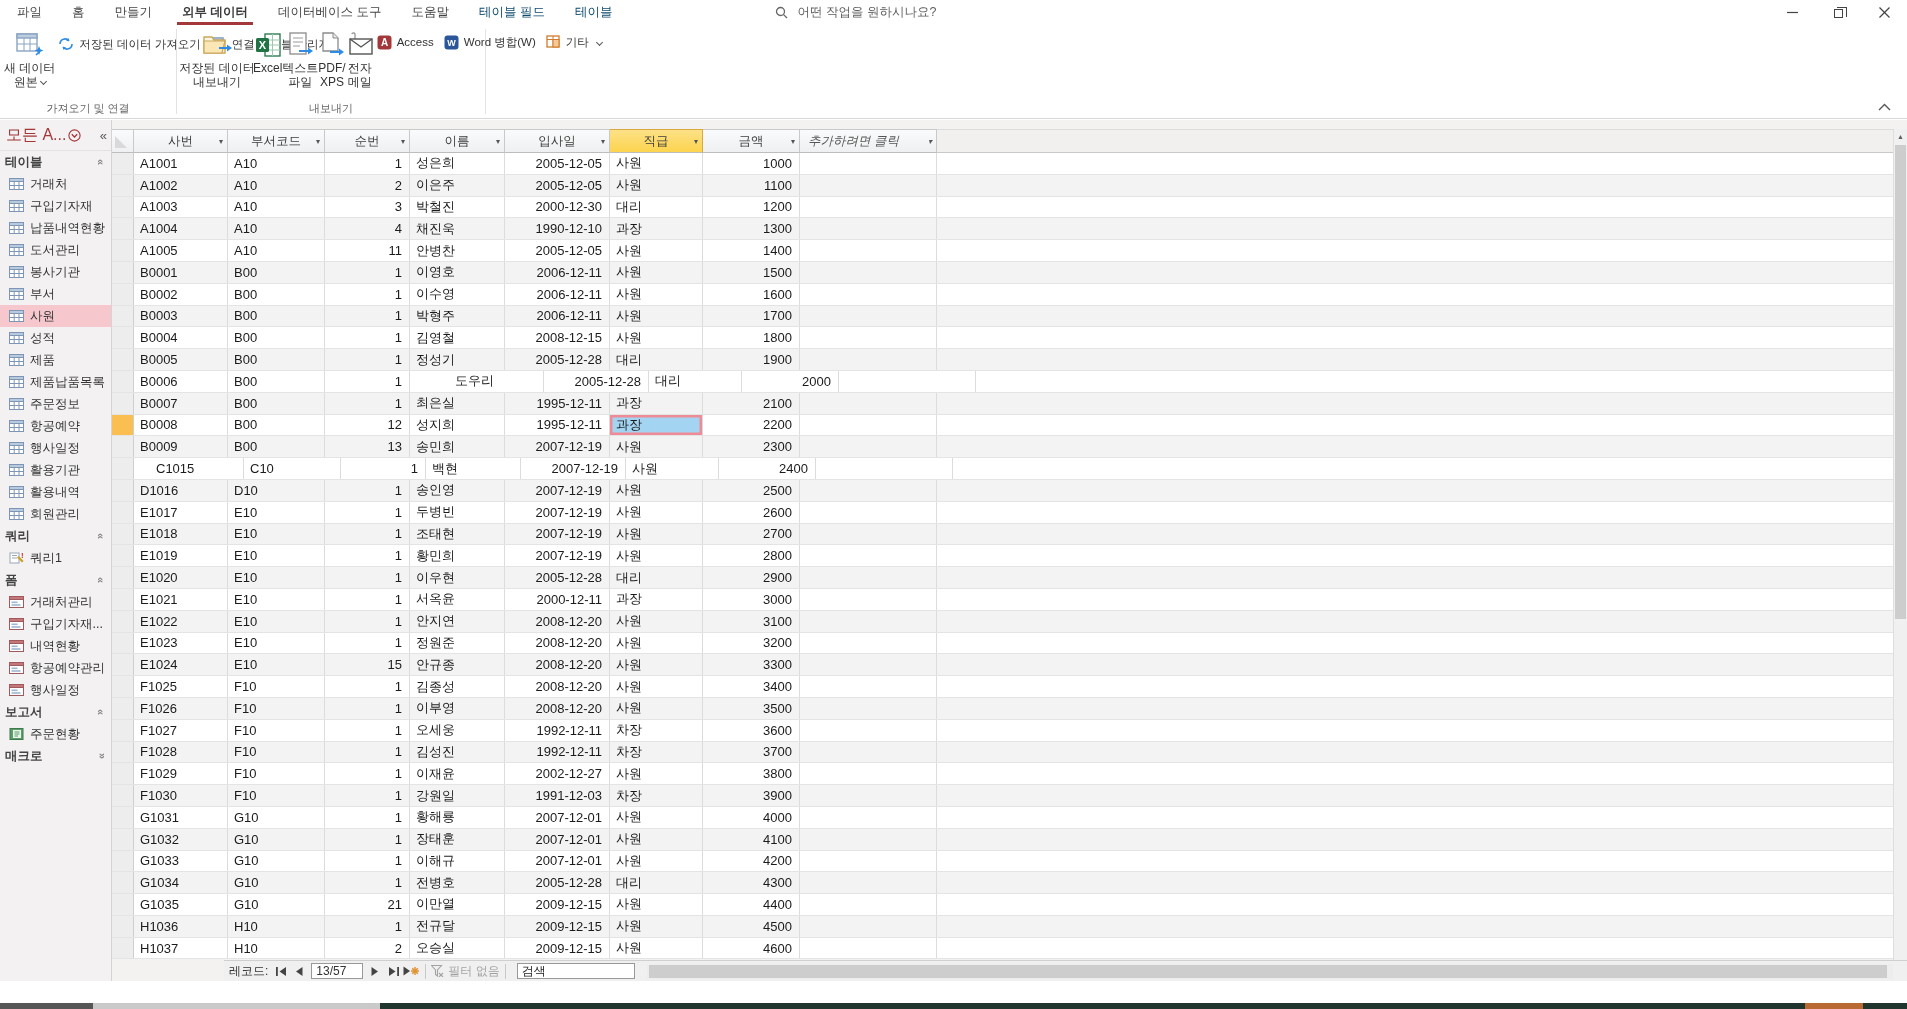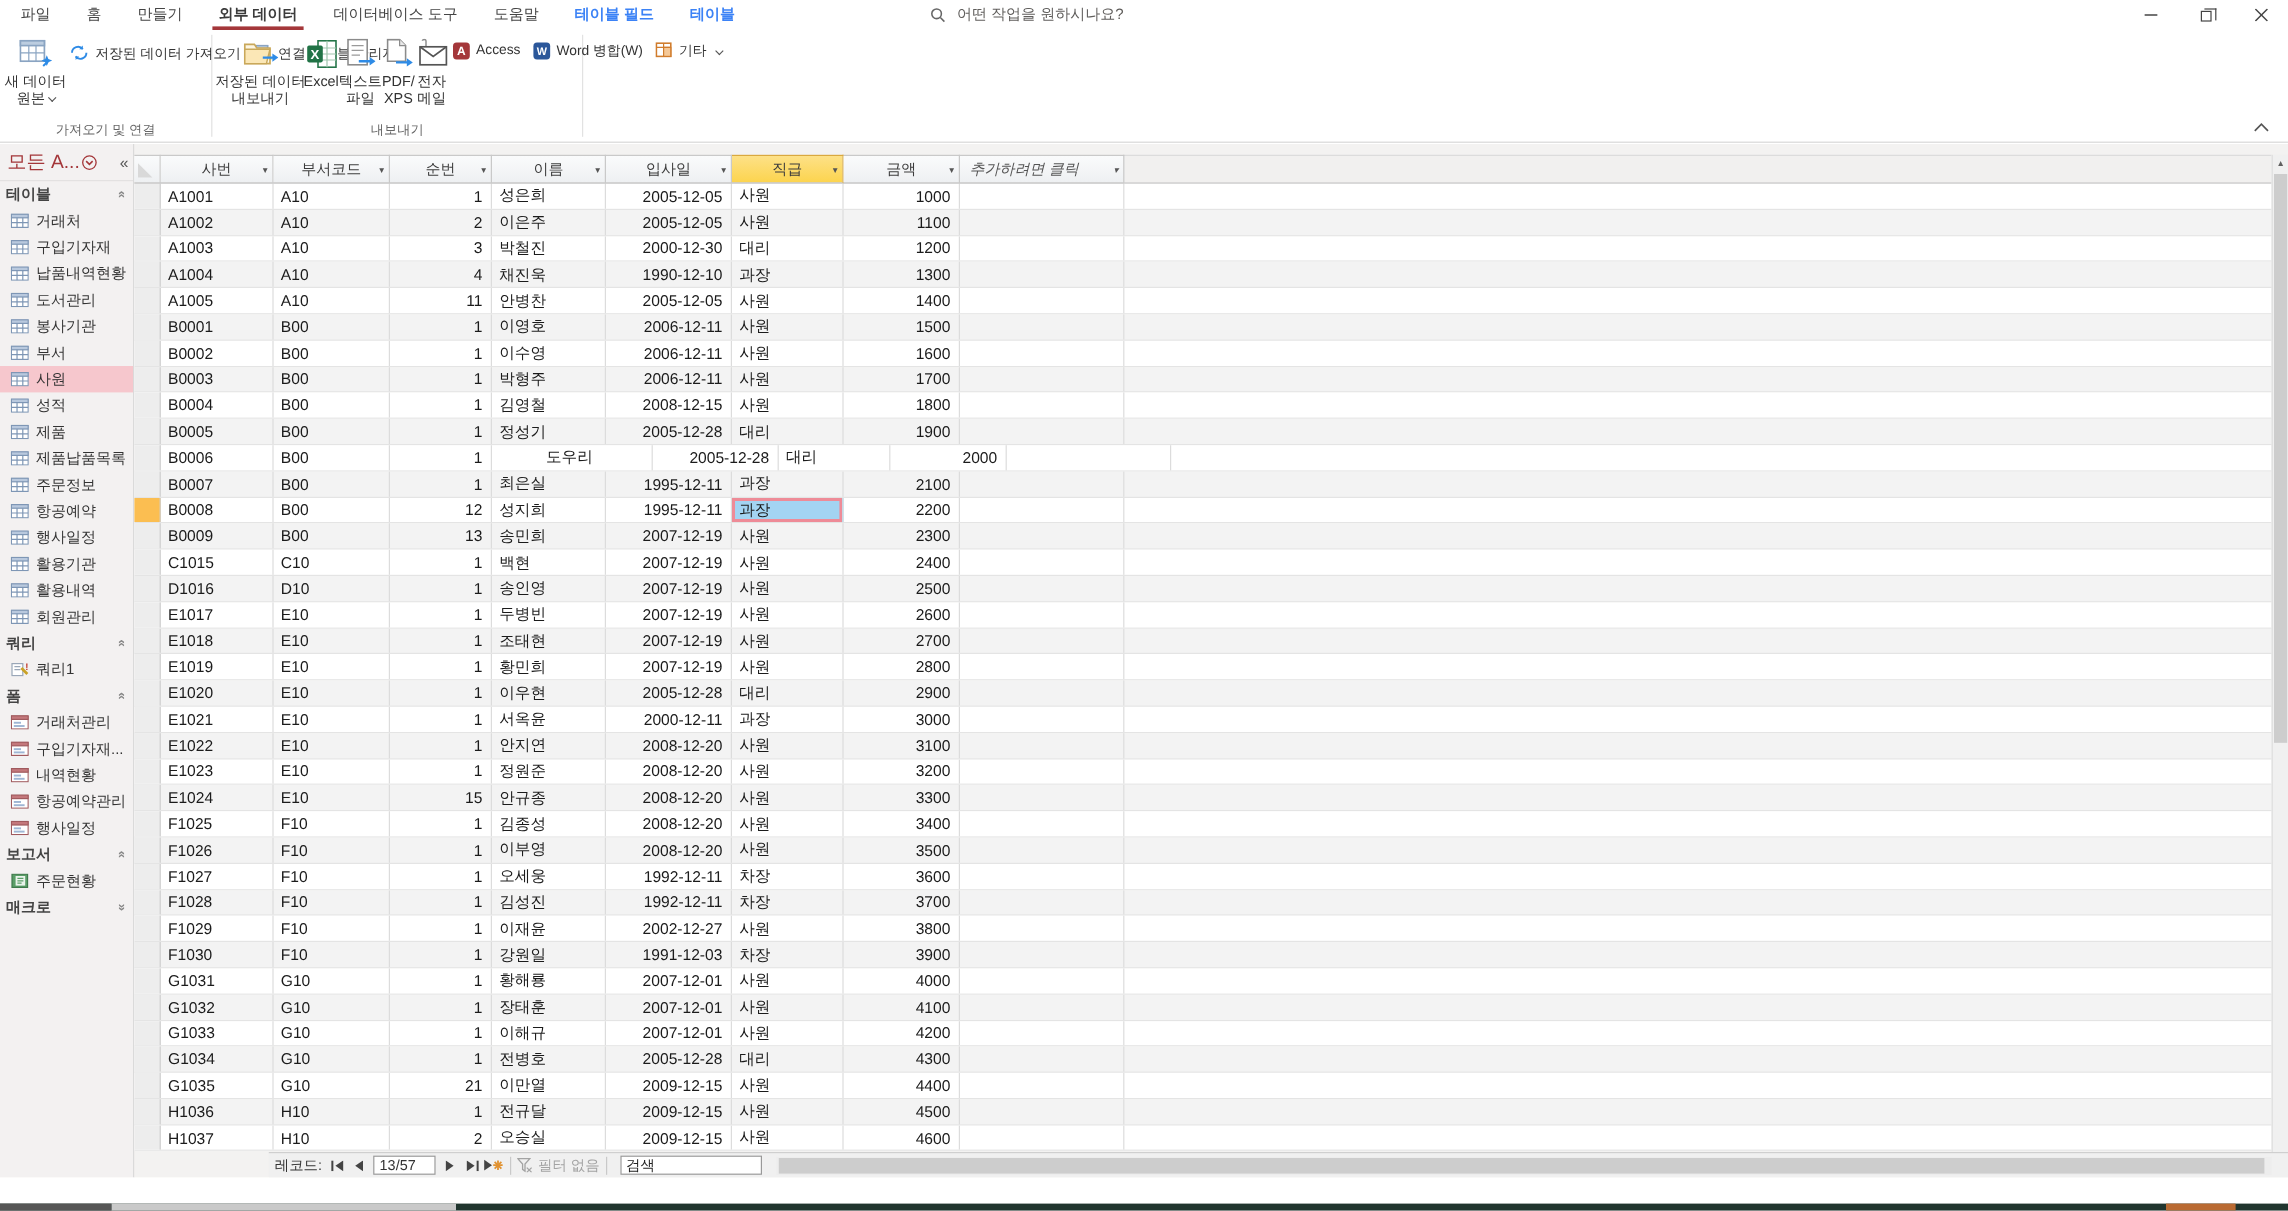--- a/index.html
+++ b/index.html
@@ -8,21 +8,21 @@
     position:relative; width:1907px; height:1009px; overflow:hidden;
     background:#fff; font-family:"Liberation Sans", sans-serif; color:#333;
     -webkit-font-smoothing:antialiased;
   }
   
   .titlebar { position:absolute; top:0; left:0; right:0; height:25px; background:#ffffff; display:flex; align-items:stretch; }
   .tabs { display:flex; align-items:stretch; padding-left:2px; }
   .tab { padding:0 15px; font-size:12.5px; display:flex; align-items:center; color:#444; cursor:default; position:relative; white-space:nowrap; }
   .tab.active { color:#3b3b3b; font-weight:bold; }
   .tab.active::after { content:""; position:absolute; left:10px; right:10px; bottom:0; height:3px; background:#A4373A; }
-  .tab.contextual { color:#3b82f6;font-weight:bold; }
+  .tab.contextual { color:#0c4a6e; }
   .tellme { display:flex; align-items:center; margin-left:148px; font-size:12.5px; color:#605e5c; gap:9px; }
   .wincontrols { margin-left:auto; display:flex; }
   .winbtn { width:46px; height:25px; display:flex; align-items:center; justify-content:center; color:#444; font-size:13px; }
   .restore-glyph { width:9px; height:9px; border:1px solid #444; position:relative; background:#fff; margin-top:2px; }
   .restore-glyph::before { content:""; position:absolute; left:2px; top:-3px; width:9px; height:9px; border:1px solid #444; border-left:none; border-bottom:none; }
   
   .ribbon { position:absolute; top:25px; left:0; right:0; height:94px; background:#fff; border-bottom:1px solid #d8d8d8; display:flex; }
   .rgroup { position:relative; display:flex; align-items:flex-start; padding:3px 4px 16px 4px; }
   .rgroup-label { position:absolute; bottom:2px; left:0; right:0; text-align:center; font-size:11px; color:#666; white-space:nowrap; }
   .rsep { width:1px; background:#e2e2e2; margin:4px 0; }
@@ -775,21 +775,21 @@
               <div class="cell ar" style="width: 85px; flex: 0 0 85px;">13</div>
               <div class="cell al" style="width: 95px; flex: 0 0 95px;">송민희</div>
               <div class="cell ar" style="width: 105px; flex: 0 0 105px;">2007-12-19</div>
               <div class="cell al" style="width: 93px; flex: 0 0 93px;">사원</div>
               <div class="cell ar" style="width: 97px; flex: 0 0 97px;">2300</div>
               <div class="cell al" style="width: 137px; flex: 0 0 137px;"></div>
               <div class="rowfiller"></div>
             </div>
             <div class="drow">
               <div class="rowselcell"></div>
-              <div class="cell al" style="width: 94px; flex: 0 0 94px;">C1015</div>
+              <div class="cell al" style="width: 94px; flex: 0 0 94px; margin-left: 16px;">C1015</div>
               <div class="cell al" style="width: 97px; flex: 0 0 97px;">C10</div>
               <div class="cell ar" style="width: 85px; flex: 0 0 85px;">1</div>
               <div class="cell al" style="width: 95px; flex: 0 0 95px;">백현</div>
               <div class="cell ar" style="width: 105px; flex: 0 0 105px;">2007-12-19</div>
               <div class="cell al" style="width: 93px; flex: 0 0 93px;">사원</div>
               <div class="cell ar" style="width: 97px; flex: 0 0 97px;">2400</div>
               <div class="cell al" style="width: 137px; flex: 0 0 137px;"></div>
               <div class="rowfiller"></div>
             </div>
             <div class="drow alt">

